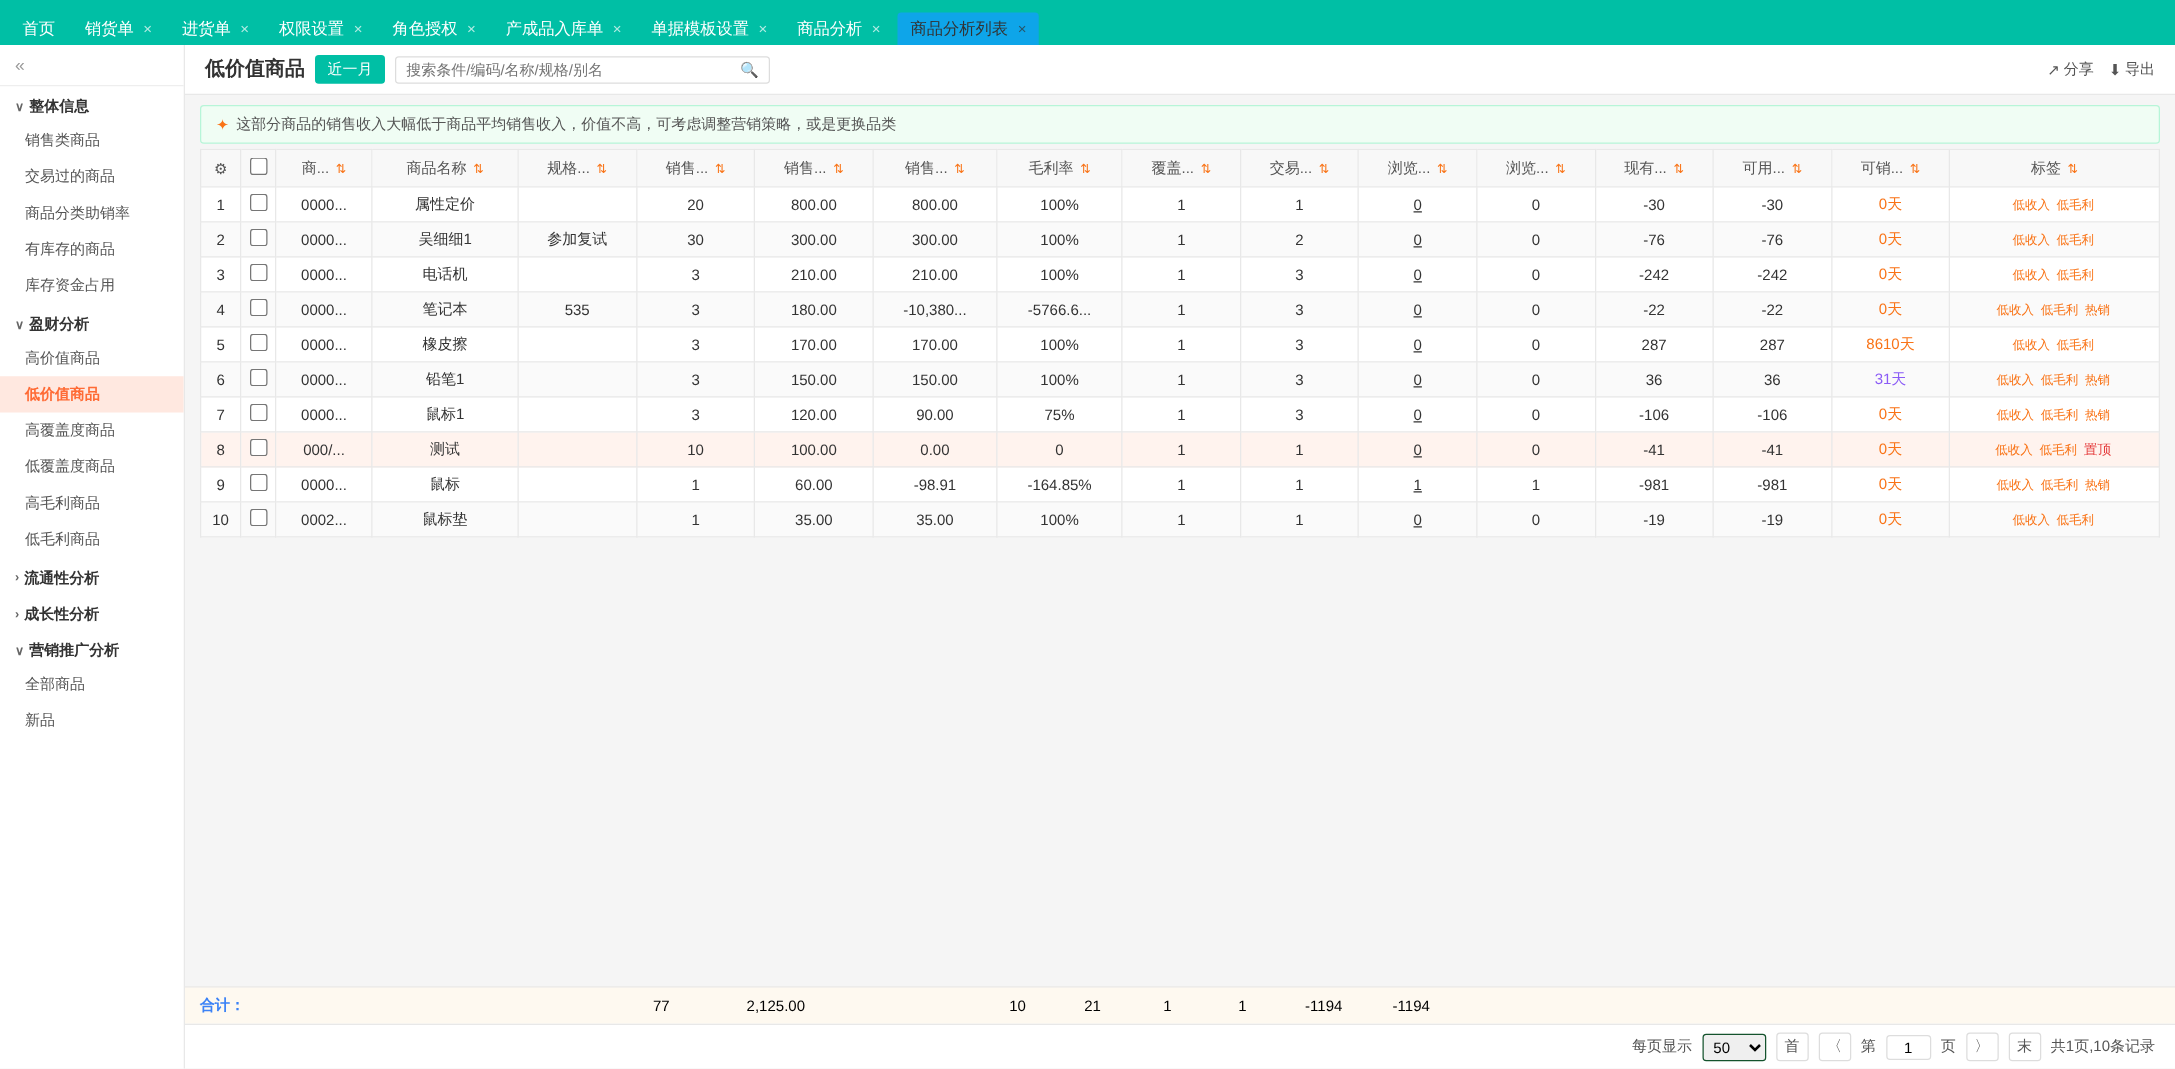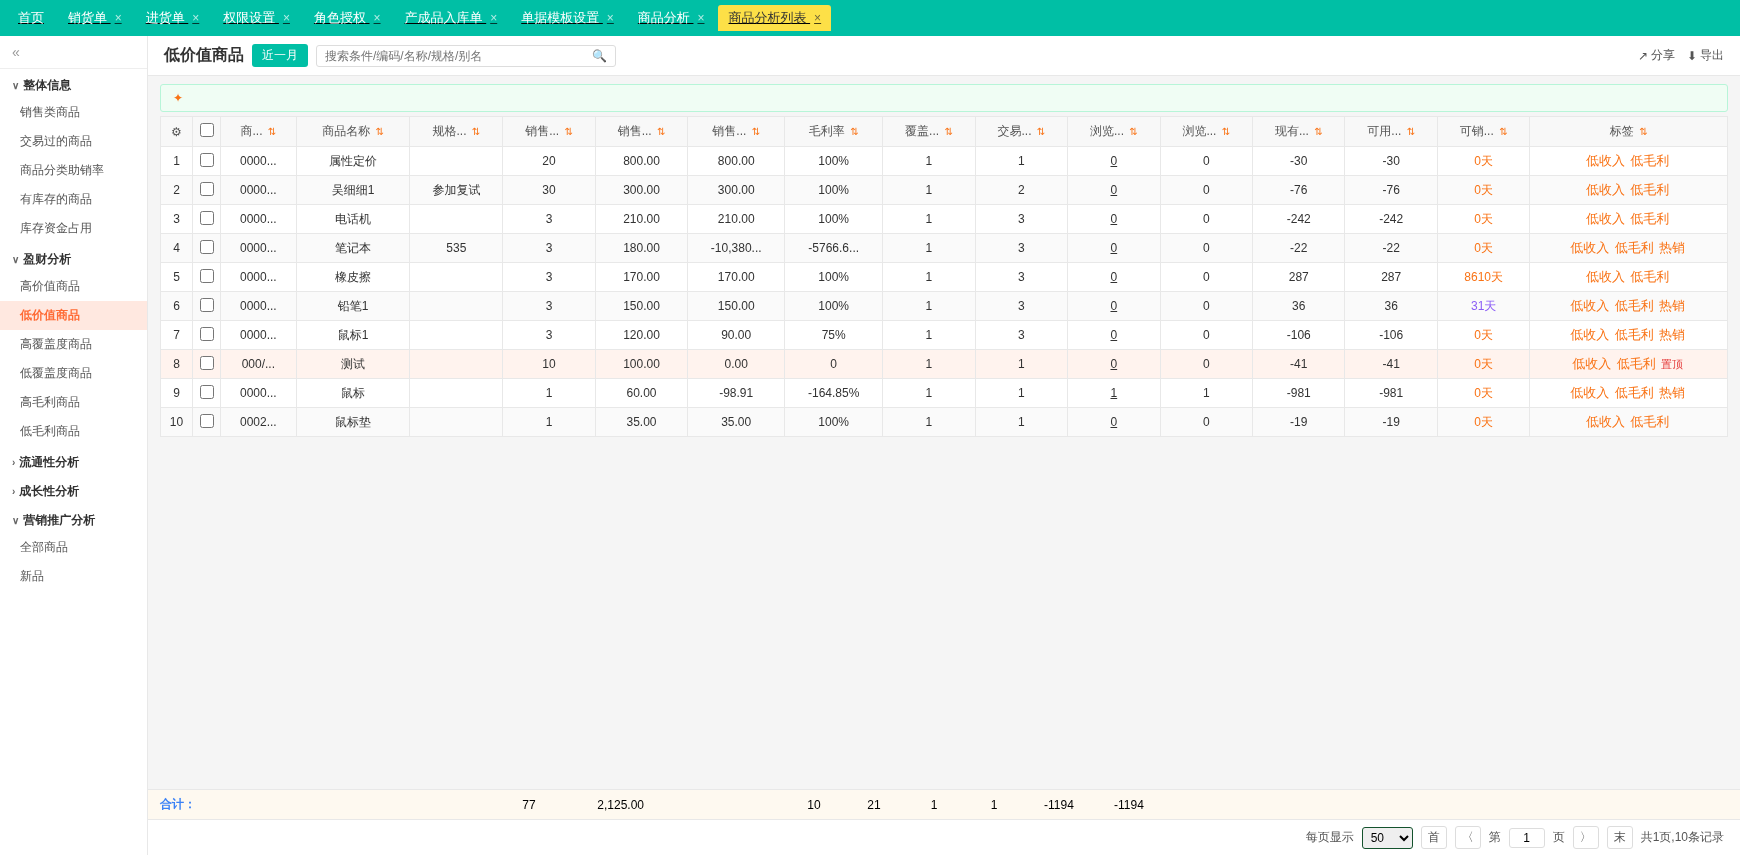--- a/index.html
+++ b/index.html
@@ -3,34 +3,33 @@
   <meta charset="utf-8">
   <style>
     * { box-sizing: border-box; margin: 0; padding: 0; font-family: "Microsoft YaHei", Arial, sans-serif; font-size: 12px; }
     body { background: #f5f5f5; overflow: hidden; }
 
     
     .top-nav {
       background: #00bfa5;
       height: 36px;
       display: flex;
-      align-items: center;
+      align-items: flex-end;
       padding: 0 8px;
       gap: 4px;
-      text-decoration: underline;
     }
     .nav-tab {
       color: #fff;
       padding: 4px 10px;
       cursor: pointer;
       border-radius: 3px 3px 0 0;
       font-size: 13px;
       white-space: nowrap;
     }
-    .nav-tab.active { background: #fde047; color: #333; }
+    .nav-tab.active { background: #0ea5e9; color: #333; }
     .nav-tab .close-x { margin-left: 4px; color: inherit; opacity: 0.7; }
 
     
     .main-layout {
       display: flex;
       height: calc(855px - 36px);
     }
 
     
     .sidebar {
@@ -167,21 +166,21 @@
     th .sort-icon { color: #f97316; margin-left: 2px; font-size: 10px; }
     td {
       border: 1px solid #e8e8e8;
       padding: 5px 6px;
       color: #333;
       text-align: center;
       white-space: nowrap;
     }
     tr:nth-child(even) td { background: #fafafa; }
     tr.highlighted td { background: #fff3ee; }
-    .tag-orange { color: #f97316; font-size: 13px; }
+    .tag-orange { color: #f97316; font-size: 10px; }
     .tag-red { color: #e53e3e; font-size: 11px; }
     .tag { display: inline-block; margin-right: 2px; }
     .underline { text-decoration: underline; cursor: pointer; }
     .checkbox { width: 14px; height: 14px; cursor: pointer; }
 
     
     .footer-summary {
       background: #fef9f0;
       border-top: 1px solid #e8e8e8;
       padding: 6px 12px;
@@ -317,20 +316,21 @@
         </div>
         <div class="action-btn">
           <span>⬇</span>
           <span>导出</span>
         </div>
       </div>
     </div>
 
     <div class="notice-bar">
       <span class="notice-icon">✦</span>
+      <span>这部分商品的销售收入大幅低于商品平均销售收入，价值不高，可考虑调整营销策略，或是更换品类</span>
     </div>
 
     <div class="table-container">
       <table>
         <thead>
           <tr>
             <th style="width:32px;"><span>⚙</span></th>
             <th style="width:28px;"><input type="checkbox" class="checkbox" style=""></th>
             <th>商... <span class="sort-icon">⇅</span></th>
             <th>商品名称 <span class="sort-icon">⇅</span></th>

